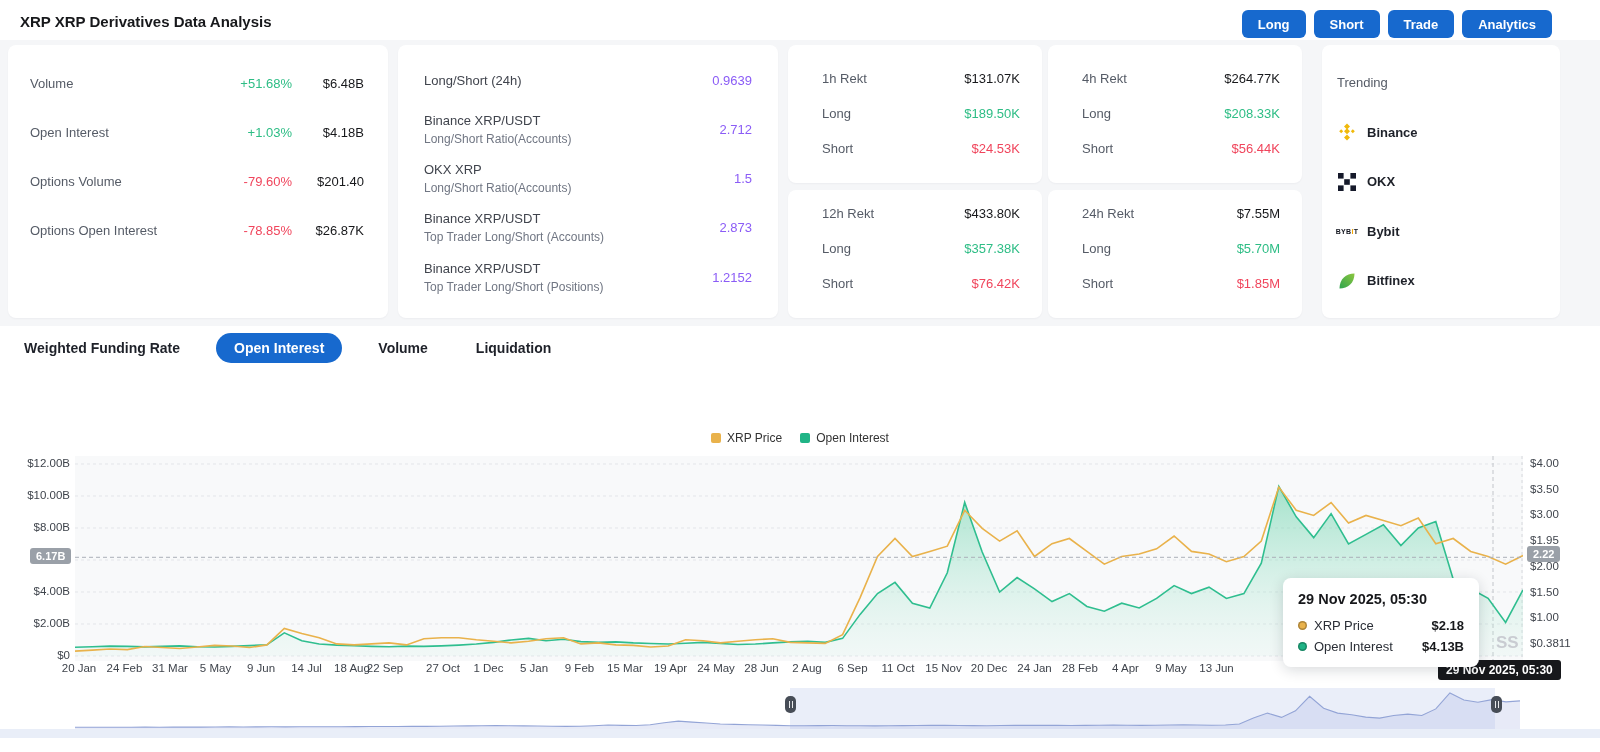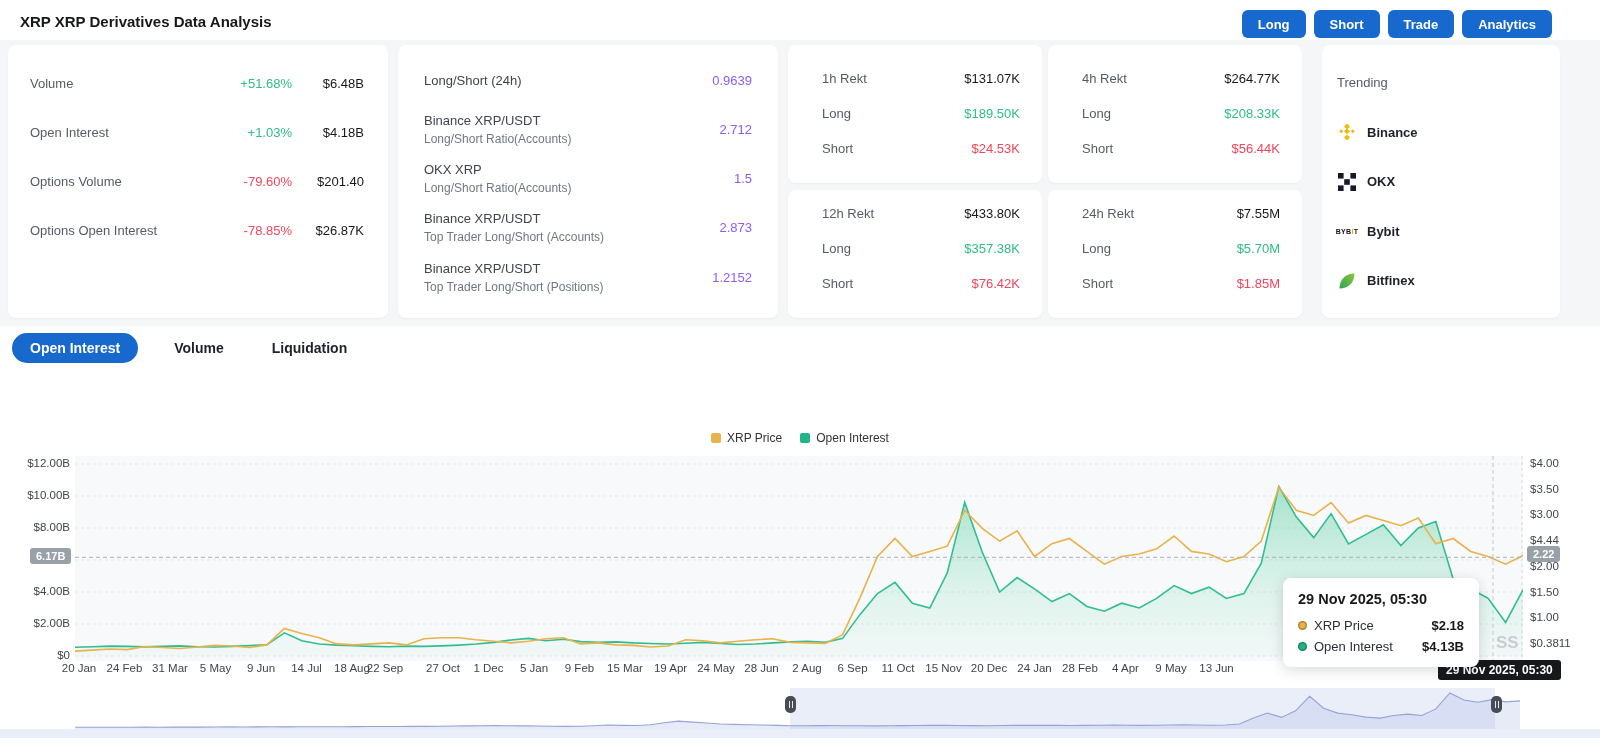--- a/index.html
+++ b/index.html
@@ -257,20 +257,21 @@
               </defs>
               <path d="M2.5 17.5 C2.5 8 9 2.5 17.5 2.5 C17.5 12 11 17.5 2.5 17.5 Z" fill="url(#leaf)"></path>
             </svg>
           </span>
           <span class="trend-name">Bitfinex</span>
         </div>
       </div>
   </div>
 
   <div class="tabs" id="tabs">
+      <div class="tab">Weighted Funding Rate</div>
       <div class="tab active">Open Interest</div>
       <div class="tab">Volume</div>
       <div class="tab">Liquidation</div>
     </div>
 
 
   <div class="legend" id="legend">
       <div class="legend-item">
         <span class="legend-swatch" style="background: rgb(233, 178, 75);"></span>
         <span>XRP Price</span>
@@ -305,21 +306,21 @@
   <div id="axis-labels">
       <div class="yl" style="left: 16px; top: 457px;">$12.00B</div>
       <div class="yl" style="left: 16px; top: 489px;">$10.00B</div>
       <div class="yl" style="left: 16px; top: 521px;">$8.00B</div>
       <div class="yl" style="left: 16px; top: 585px;">$4.00B</div>
       <div class="yl" style="left: 16px; top: 617px;">$2.00B</div>
       <div class="yl" style="left: 16px; top: 649px;">$0</div>
       <div class="yr" style="top: 457px;">$4.00</div>
       <div class="yr" style="top: 482.7px;">$3.50</div>
       <div class="yr" style="top: 508.4px;">$3.00</div>
-      <div class="yr" style="top: 534.1px;">$4.44</div>
+      <div class="yr" style="top: 534.1px;">$1.95</div>
       <div class="yr" style="top: 559.8px;">$2.00</div>
       <div class="yr" style="top: 585.5px;">$1.50</div>
       <div class="yr" style="top: 611.2px;">$1.00</div>
       <div class="yr" style="top: 636.9px;">$0.3811</div>
       <div class="axis-badge" style="left: 30px; top: 548.28px;">6.17B</div>
       <div class="axis-badge" style="left: 1527px; top: 546.492px;">2.22</div>
       <div class="xlab" style="left: 47px;">20 Jan</div>
       <div class="xlab" style="left: 92.5px;">24 Feb</div>
       <div class="xlab" style="left: 138px;">31 Mar</div>
       <div class="xlab" style="left: 183.5px;">5 May</div>

